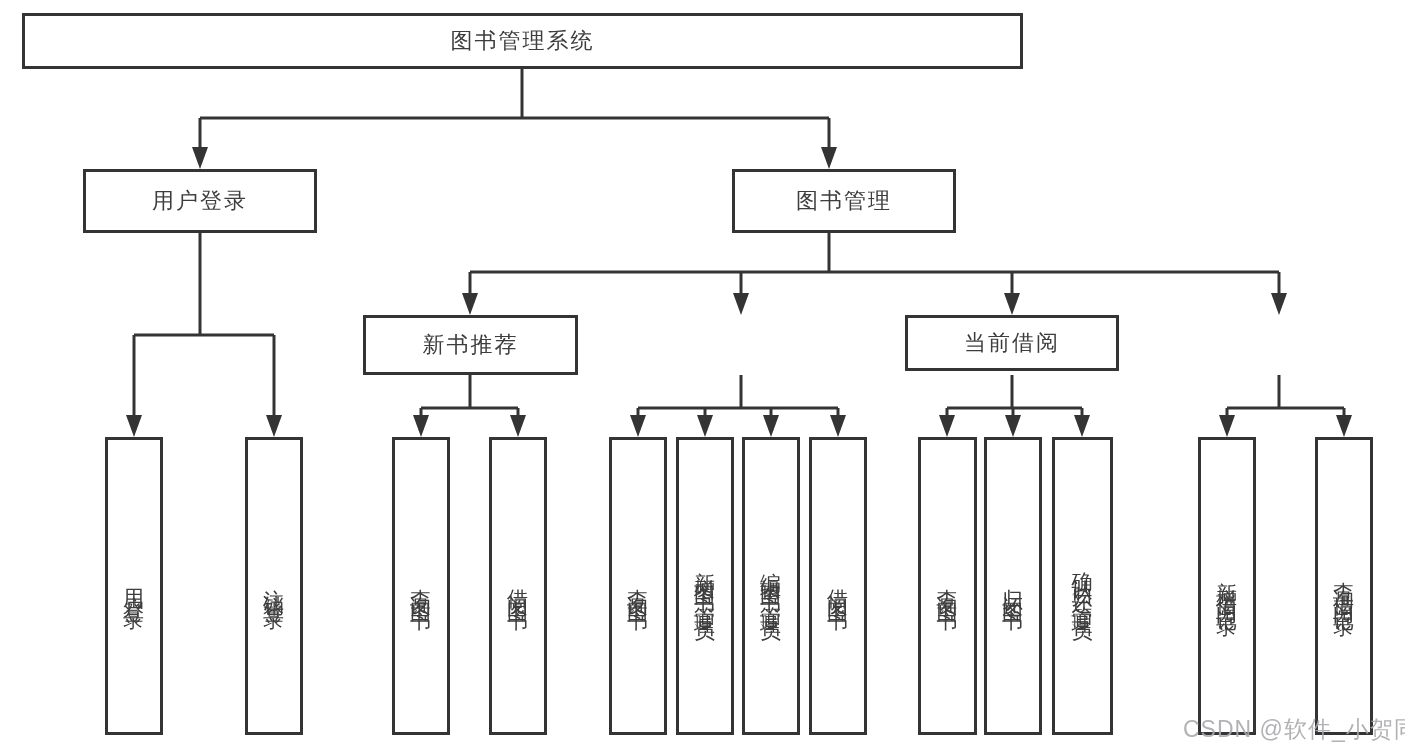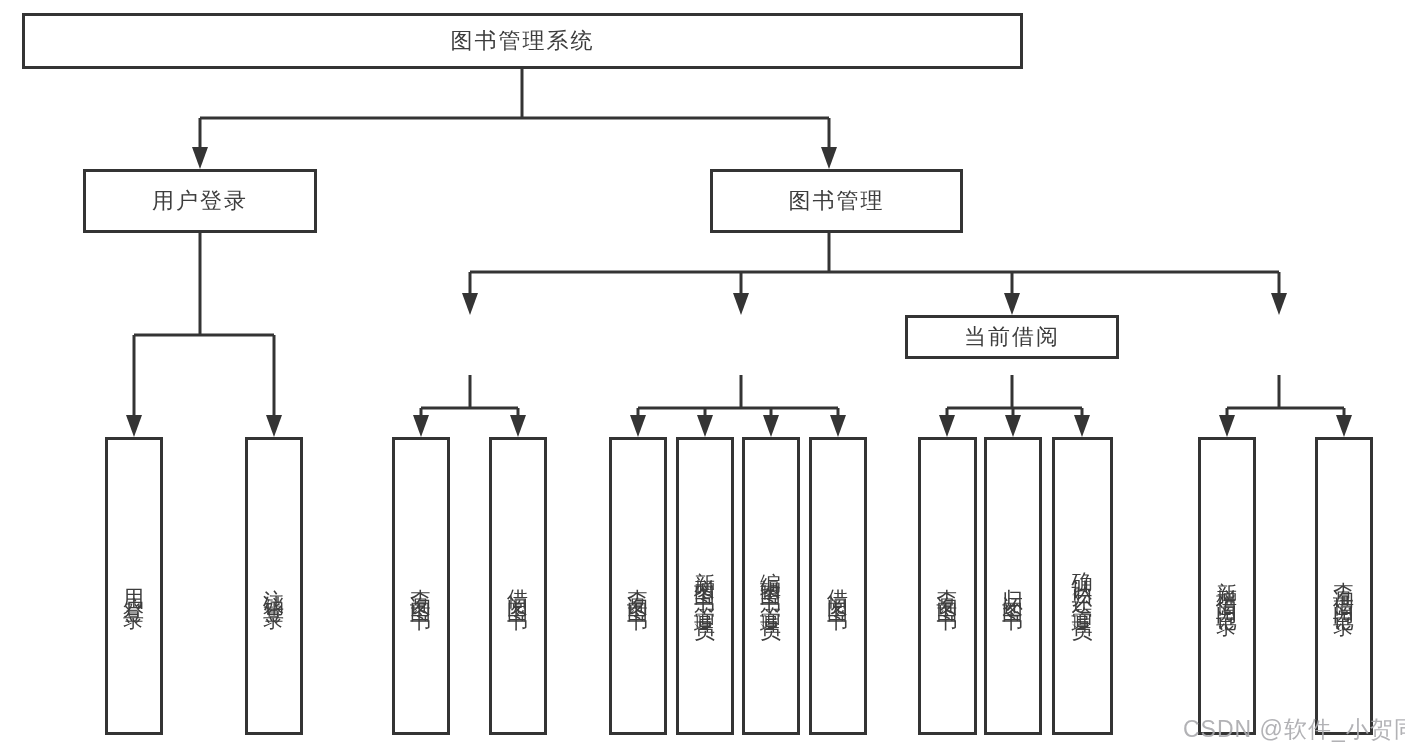--- a/index.html
+++ b/index.html
@@ -128,25 +128,28 @@
     </g>
   </svg>
 
   <div class="node h-node" style="left:22px;top:13px;width:1001px;height:56px">
     <span>图书管理系统</span>
   </div>
 
   <div class="node h-node" style="left:83px;top:169px;width:234px;height:64px">
     <span>用户登录</span>
   </div>
-  <div class="node h-node" style="left:710px;top:169px;width:253px;height:64px">
+  <div class="node h-node" style="left:732px;top:169px;width:224px;height:64px">
     <span>图书管理</span>
   </div>
 
-  <div class="node h-node" style="left:905px;top:315px;width:214px;height:44px">
+  <div class="node h-node" style="left:363px;top:315px;width:215px;height:60px">
+    <span>新书推荐</span>
+  </div>
+  <div class="node h-node" style="left:905px;top:315px;width:214px;height:56px">
     <span>当前借阅</span>
   </div>
 
   <div class="node v-node" style="left:105px;top:437px;width:58px;height:298px">
     <span class="vtext">用户登录</span>
   </div>
   <div class="node v-node" style="left:245px;top:437px;width:58px;height:298px">
     <span class="vtext">注销登录</span>
   </div>
 

